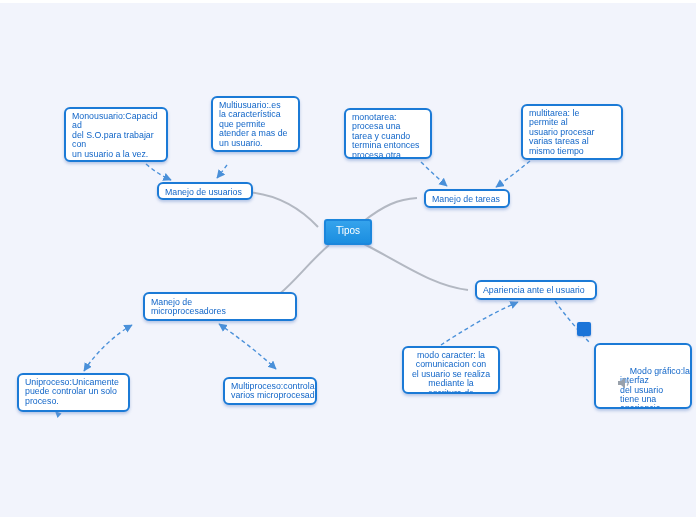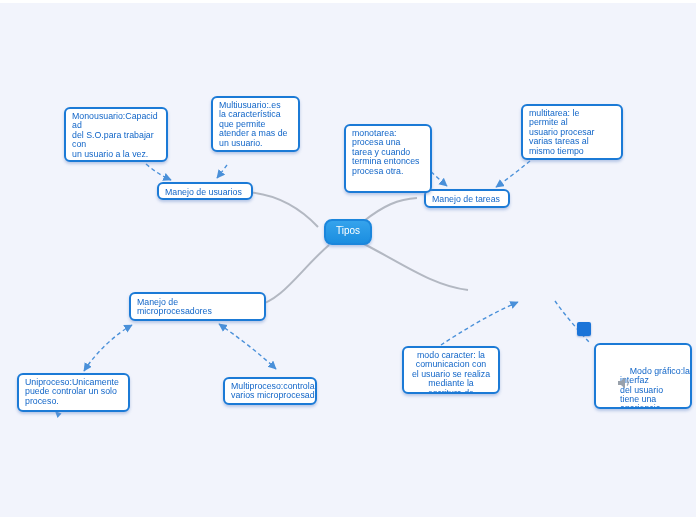--- a/index.html
+++ b/index.html
@@ -30,21 +30,21 @@
     margin-left:7px;
   }
   .node.cat{padding-top:4px;}
   .node.center{
     background:linear-gradient(#35a3ec,#1b8ee0);
     border:2px solid #1b86dc;
     color:#ffffff;
     font-size:10px;
     text-align:center;
     padding-top:5px;
-    border-radius:8px;
+    border-radius:3px;
   }
   .node.withicon{padding-left:24px;}
   .nodeicon{
     position:absolute;left:6px;top:22px;width:14px;height:14px;
   }
   .handle{
     position:absolute;left:577px;top:322px;width:14px;height:14px;
     background:#1b74d8;border-radius:2px;
     box-shadow:0 1px 2px rgba(90,120,180,0.5);
   }
@@ -82,34 +82,35 @@
       <path d="M441,345 C462,331 492,313 518,302" marker-end="url(#arrE)"></path>
       <path d="M555,301 C564,314 577,329 589,342"></path>
     </g>
     <polygon points="55,411 57.5,418 61.5,413.5" fill="#4a90d9"></polygon>
   </svg>
 
   <div class="node center" style="left:317px;top:219px;width:48px;height:26px;">Tipos</div>
 
   <div class="node cat" style="left:150px;top:182px;width:96px;height:18px;">Manejo de usuarios</div>
   <div class="node cat" style="left:417px;top:189px;width:86px;height:19px;">Manejo de tareas</div>
-  <div class="node cat" style="left:122px;top:292px;width:137px;height:29px;">Manejo de
+  <div class="node cat" style="left:136px;top:292px;width:154px;height:29px;">Manejo de
 microprocesadores</div>
+  <div class="node cat" style="left:468px;top:280px;width:122px;height:20px;">Apariencia ante el usuario</div>
 
   <div class="node" style="left:57px;top:107px;width:104px;height:55px;">Monousuario:Capacid
 ad
 del S.O.para trabajar
 con
 un usuario a la vez.</div>
   <div class="node" style="left:204px;top:96px;width:89px;height:56px;">Multiusuario:.es
 la característica
 que permite
 atender a mas de
 un usuario.</div>
-  <div class="node" style="left:337px;top:124px;width:88px;height:69px;">monotarea:
+  <div class="node" style="left:337px;top:108px;width:88px;height:51px;">monotarea:
 procesa una
 tarea y cuando
 termina entonces
 procesa otra.</div>
   <div class="node" style="left:514px;top:104px;width:102px;height:56px;">multitarea: le
 permite al
 usuario procesar
 varias tareas al
 mismo tiempo</div>
   <div class="node" style="left:10px;top:373px;width:113px;height:39px;">Uniproceso:Unicamente

